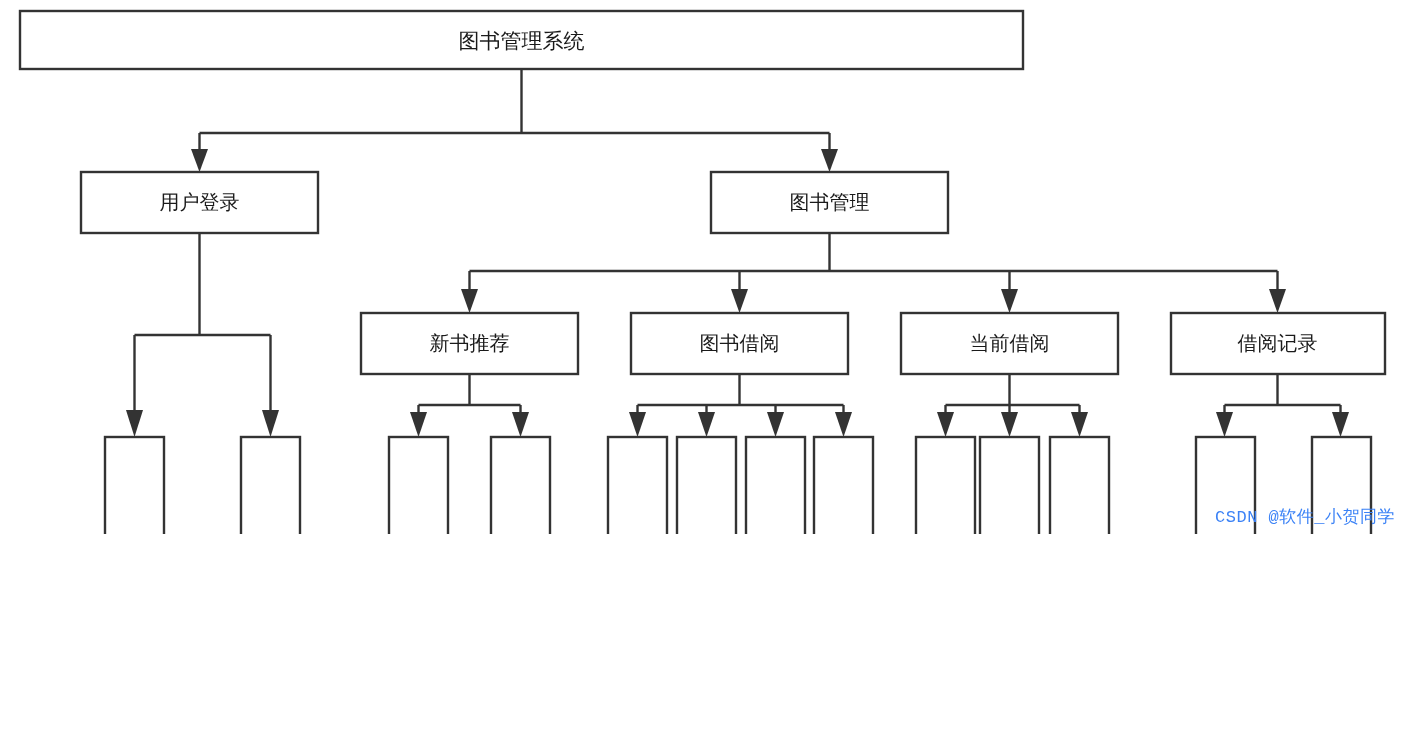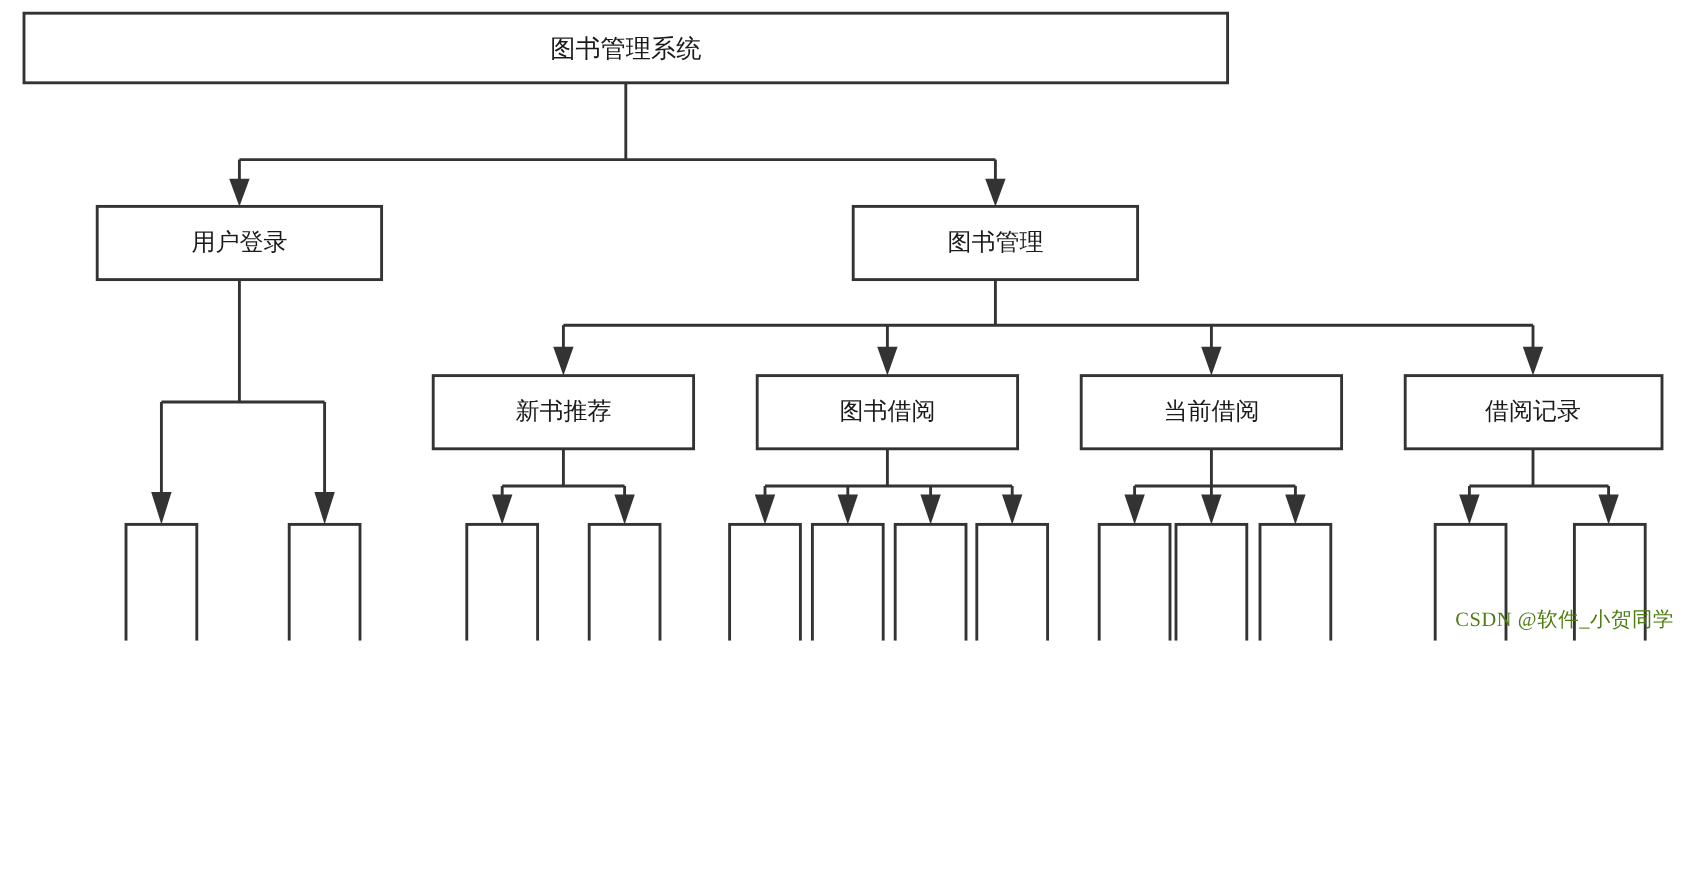--- a/index.html
+++ b/index.html
@@ -65,23 +65,23 @@
     font-size: 20px;
     line-height: 1.18;
     letter-spacing: 2px;
     color: #1a1a1a;
     white-space: nowrap;
   }
   .watermark {
     position: absolute;
     right: 10px;
     bottom: 6px;
-    font-family: Liberation Serif, serif;
+    font-family: Liberation Mono, monospace;
     font-size: 17px;
-    color: #4d7c0f;
+    color: #3b82f6;
     letter-spacing: 0.5px;
     white-space: nowrap;
   }
 </style>
 </head>
 <body>
 
 <div id="diagram-root">
 
   <svg id="flow-svg" viewBox="0 0 1405 747">

